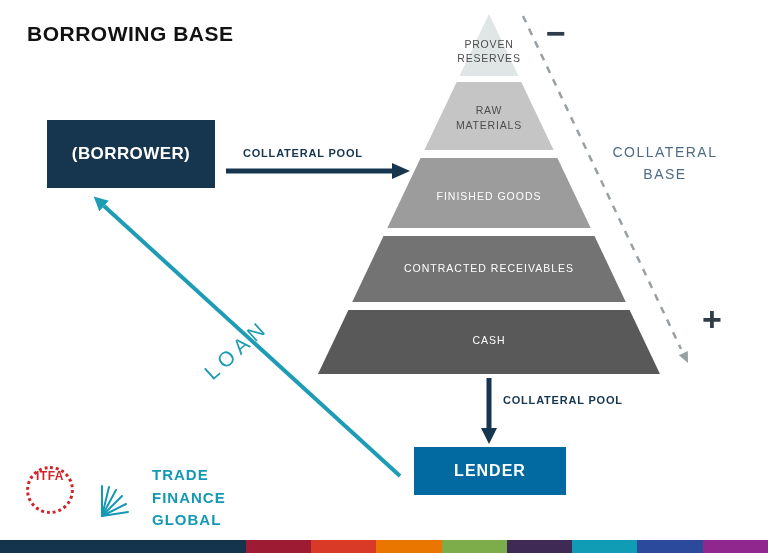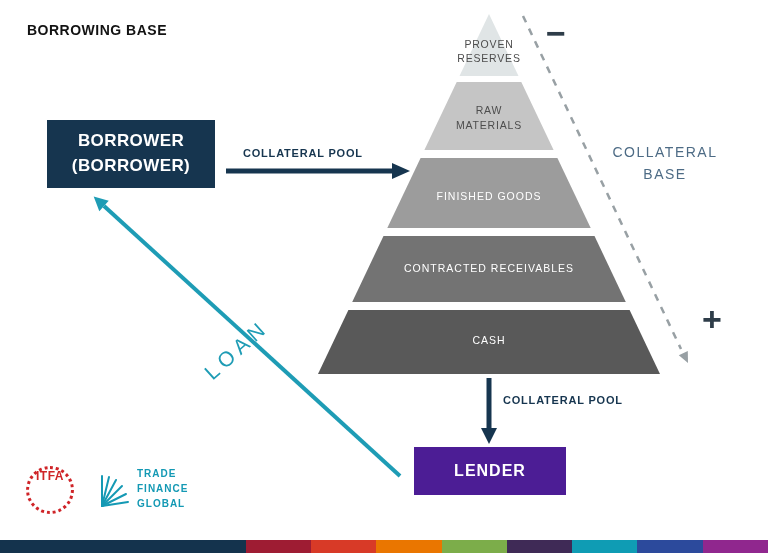--- a/index.html
+++ b/index.html
@@ -1,40 +1,40 @@
 <!DOCTYPE html>
 <html><head>
 <meta charset="utf-8">
 <style>
   html,body{margin:0;padding:0;background:#ffffff;}
   #canvas{position:relative;width:768px;height:553px;background:#ffffff;overflow:hidden;
           font-family:"Liberation Sans", sans-serif;}
   .abs{position:absolute;}
-  #title{left:27px;top:22px;font-size:14px;font-weight:800;color:#121212;letter-spacing:.5px;text-align:center;}
+  #title{left:27px;top:22px;font-size:21px;font-weight:800;color:#121212;letter-spacing:.5px;text-align:center;}
   #borrower-box{left:47px;top:120px;width:168px;height:68px;background:#16354f;color:#fff;
     display:flex;flex-direction:column;justify-content:center;align-items:center;
     font-weight:700;font-size:17px;line-height:1.45;letter-spacing:.4px;}
-  #lender-box{left:414px;top:447px;width:152px;height:48px;background:#4c1d95;color:#fff;
+  #lender-box{left:414px;top:447px;width:152px;height:48px;background:#0369a1;color:#fff;
     display:flex;justify-content:center;align-items:center;font-weight:700;font-size:16px;letter-spacing:1px;}
   .pool-label{font-size:11px;font-weight:600;color:#16354f;letter-spacing:.8px;}
   #cp-top-label{left:243px;top:147px;}
   #cp-bottom-label{left:503px;top:394px;}
   #collateral-value{left:600px;top:141px;width:130px;text-align:center;color:#4d6b85;
     font-size:14px;letter-spacing:1.5px;line-height:1.6;}
   #minus-sign{left:546px;top:14px;font-size:34px;font-weight:800;color:#2e3d49;}
   #plus-sign{left:702px;top:300px;font-size:34px;font-weight:800;color:#2e3d49;}
   #loan-label{left:198px;top:338px;color:#1e9cb5;font-size:21px;font-weight:500;letter-spacing:5px;
     transform:rotate(-42deg);transform-origin:center;}
   #diagram-svg{left:0;top:0;}
   
   #itfa-logo{left:26px;top:466px;width:48px;height:48px;border:3px dotted #cf2428;border-radius:50%;
     display:flex;justify-content:center;box-sizing:border-box;}
   #itfa-text{color:#cf2428;font-weight:800;font-size:12px;letter-spacing:.5px;}
   #tfg-logo{left:96px;top:464px;display:flex;align-items:center;gap:5px;}
-  #tfg-text{color:#1499b4;font-size:10px;font-weight:600;letter-spacing:1px;line-height:1.5;}
+  #tfg-text{color:#1499b4;font-size:15px;font-weight:600;letter-spacing:1px;line-height:1.5;margin-left:15px;}
   
   #footer-color-bar{left:0;bottom:0;width:768px;height:13px;display:flex;}
   #footer-color-bar > div{height:100%;}
 </style>
 </head>
 <body>
 
 <div id="canvas">
 
   <div class="abs" id="title">BORROWING BASE</div>
@@ -66,21 +66,20 @@
     <polygon points="481,428 497,428 489,444" fill="#16354f"></polygon>
 
     <line x1="400" y1="476" x2="104" y2="206" stroke-width="4" stroke="#1e9cb5"></line>
     <polygon points="93.7,196.6 108.7,200.8 99.3,211.2" fill="#1e9cb5"></polygon>
 
     <line x1="523" y1="16" x2="681" y2="349" stroke-width="2.5" stroke-dasharray="7,7" stroke="#98a0a4"></line>
     <polygon points="688,363 687.8,350.9 678.8,355.3" fill="#98a0a4"></polygon>
   </svg>
 
   <div class="abs" id="borrower-box">
-    <span>BORROWER</span>
     <span>(BORROWER)</span>
   </div>
 
   <div class="abs" id="lender-box">
     <span>LENDER</span>
   </div>
 
   <div class="abs pool-label" id="cp-top-label">COLLATERAL POOL</div>
   <div class="abs pool-label" id="cp-bottom-label">COLLATERAL POOL</div>
   <div class="abs" id="loan-label">LOAN</div>

